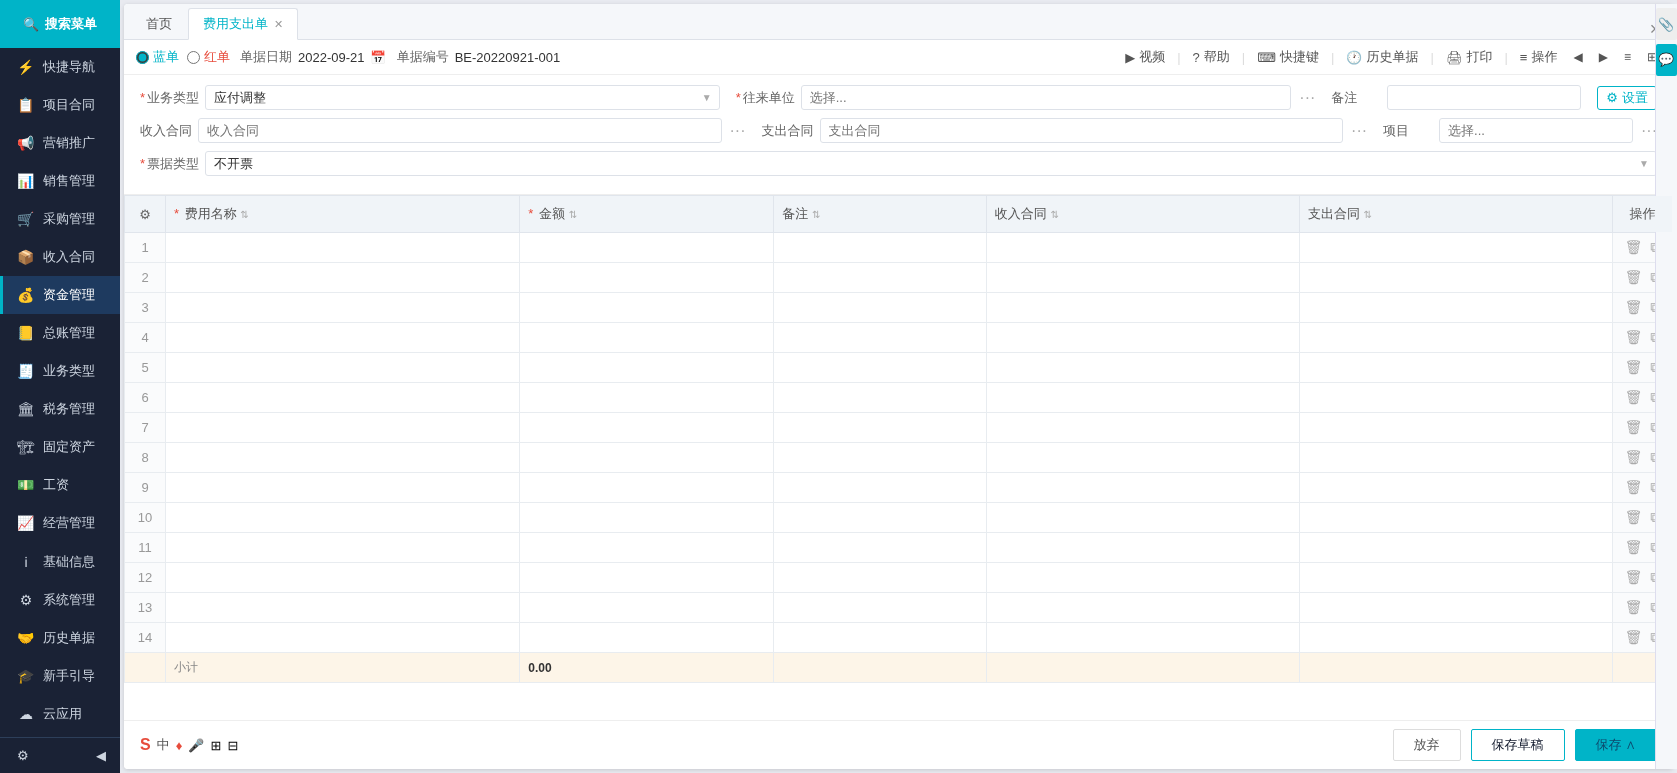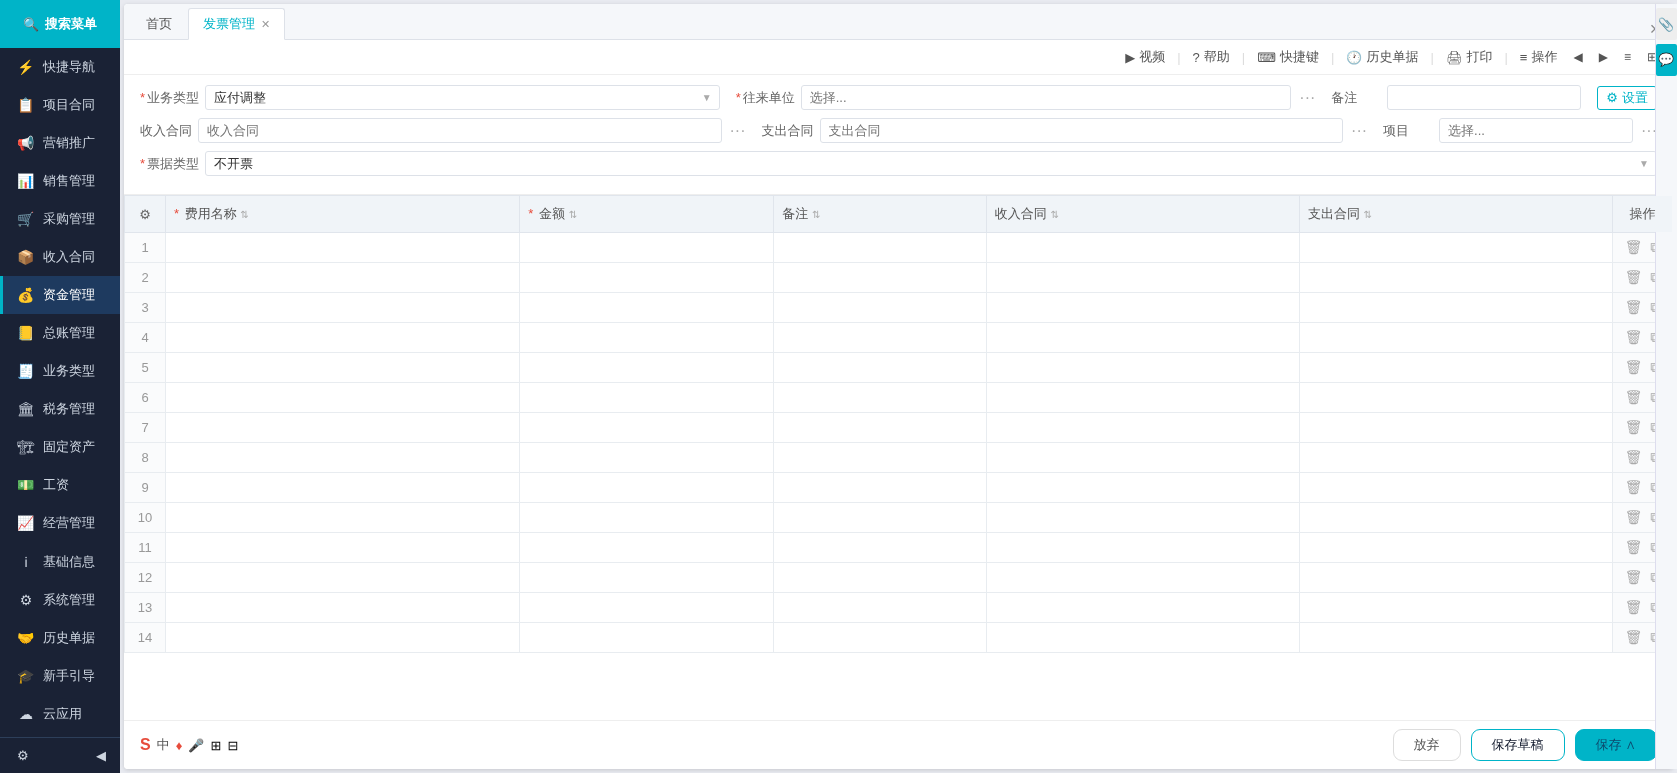--- a/index.html
+++ b/index.html
@@ -267,21 +267,21 @@
       border-top: 1px solid #eee;
       background: #fff;
       gap: 10px;
       flex-shrink: 0;
     }
     .footer-icons {
       display: flex; align-items: center; gap: 6px; margin-right: auto;
     }
     .btn {
       padding: 6px 20px;
-      border-radius: 9px;
+      border-radius: 2px;
       font-size: 13px;
       cursor: pointer;
       border: 1px solid #ddd;
     }
     .btn-default { background: #fff; color: #555; }
     .btn-draft { background: #fff; border-color: #00b4c8; color: #0f172a; }
     .btn-primary { background: #00b4c8; color: #0c4a6e; border-color: #00b4c8; }
 
     
     .right-side-panel {
@@ -413,29 +413,50 @@
 </div>
 
 <div class="main-content">
   <div class="window">
 
     <div class="tab-bar">
       <div class="tab">
         <span>首页</span>
       </div>
       <div class="tab active">
-        <span>发票管理</span>
+        <span>费用支出单</span>
         <span class="close-btn">✕</span>
       </div>
       <div class="tab-bar-right">
         <span class="tab-bar-btn">✕</span>
       </div>
     </div>
 
     <div class="toolbar">
+      <div class="toolbar-left">
+        <div class="radio-group">
+          <label class="radio-item blue">
+            <input type="radio" name="bill-type" checked="" style="">
+            <span>蓝单</span>
+          </label>
+          <label class="radio-item red">
+            <input type="radio" name="bill-type" style="">
+            <span>红单</span>
+          </label>
+        </div>
+        <div class="field-group">
+          <span class="form-label">单据日期</span>
+          <span class="field-val">2022-09-21</span>
+          <span style="color:#aaa;cursor:pointer;">📅</span>
+        </div>
+        <div class="field-group">
+          <span class="form-label">单据编号</span>
+          <span class="field-val">BE-20220921-001</span>
+        </div>
+      </div>
       <div class="toolbar-right">
         <span class="toolbar-btn">
           <span>▶</span>
           <span>视频</span>
         </span>
         <span style="color:#ddd">|</span>
         <span class="toolbar-btn">
           <span>?</span>
           <span>帮助</span>
         </span>
@@ -715,20 +736,29 @@
       <td></td>
       <td></td>
       <td></td>
       <td></td>
       <td></td>
       <td class="action-cell">
         <span class="action-icon">🗑</span>
         <span class="action-icon">⧉</span>
       </td>
     </tr>
+            <tr class="subtotal-row">
+    <td></td>
+    <td>小计</td>
+    <td class="sum-val">0.00</td>
+    <td></td>
+    <td></td>
+    <td></td>
+    <td></td>
+  </tr>
           </tbody>
       </table>
     </div>
 
     <div class="footer-bar">
       <div class="footer-icons">
         <span style="color:#e74c3c;font-weight:bold;font-size:16px;">S</span>
         <span style="color:#555">中</span>
         <span style="color:#e74c3c">♦</span>
         <span>🎤</span>

